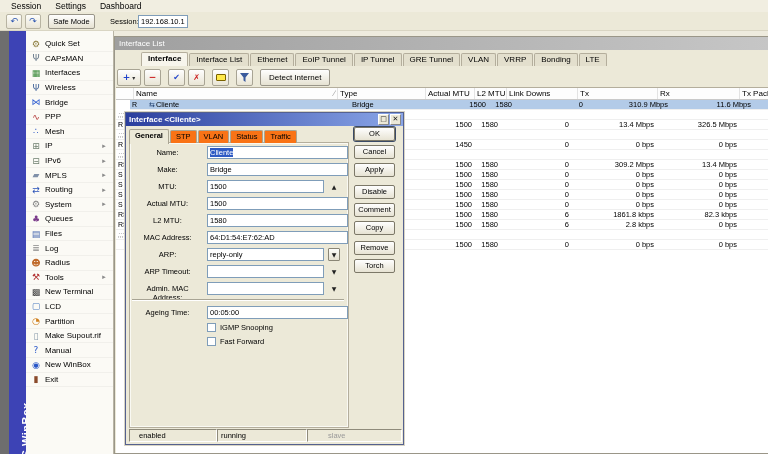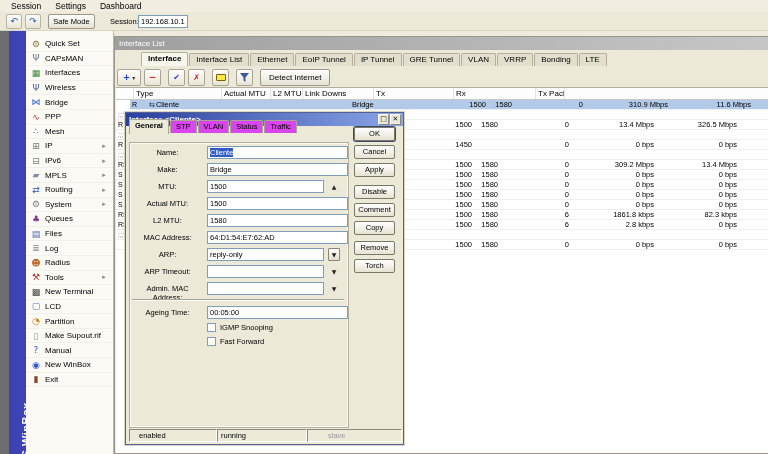--- a/index.html
+++ b/index.html
@@ -83,23 +83,23 @@
   
   .dialog { position:absolute; left:125px; top:112px; width:279px; height:333px;
             background:#ece9d8; border:1px solid #55618f; box-shadow:0 0 0 1px #d8d4c4; z-index:10; }
   .dtitle { position:absolute; left:0; top:0; width:100%; height:13px;
             background:linear-gradient(90deg,#2b3f9e,#8aa6e8); color:#fff; font-size:8px;
             font-weight:bold; line-height:13px; padding-left:3px; }
   .dctl { position:absolute; top:1px; width:11px; height:11px; background:#ece9d8;
           border:1px solid #fff; border-right-color:#888; border-bottom-color:#888;
           font-size:7px; line-height:9px; text-align:center; color:#222; }
   .dctl.max { right:14px; } .dctl.close { right:2px; font-weight:bold; }
-  .dtabs { position:absolute; left:3px; top:5px; height:15px; display:flex; align-items:flex-end; z-index:2; }
+  .dtabs { position:absolute; left:3px; top:15px; height:15px; display:flex; align-items:flex-end; z-index:2; }
   .dtab { height:13px; line-height:12px; padding:0 5px; font-size:7.5px; border:1px solid #aaa593;
-          border-bottom:none; background:#d946ef; margin-right:1px; border-radius:2px 2px 0 0; }
+          border-bottom:none; background:#f97316; margin-right:1px; border-radius:2px 2px 0 0; }
   .dtab.active { background:#ece9d8; height:15px; margin-bottom:-1px; font-weight:bold; }
   .dframe { position:absolute; left:3px; top:29px; width:220px; height:286px;
             border:1px solid #b4ae9c; box-shadow:inset 0 0 0 1px rgba(255,255,255,.7); }
   .frow { position:absolute; left:6px; width:216px; height:13px; }
   .frows .frow:nth-of-type(1){top:33px;} .frows .frow:nth-of-type(2){top:50px;}
   .frows .frow:nth-of-type(3){top:67px;} .frows .frow:nth-of-type(4){top:84px;}
   .frows .frow:nth-of-type(5){top:101px;} .frows .frow:nth-of-type(6){top:118px;}
   .frows .frow:nth-of-type(7){top:135px;} .frows .frow:nth-of-type(8){top:152px;}
   .frows .frow:nth-of-type(9){top:169px;} .frows .frow:nth-of-type(10){top:193px;}
   .flabel { position:absolute; left:0; top:2px; width:71px; text-align:center; font-size:7.5px; }
@@ -319,20 +319,21 @@
         <svg width="9" height="9" viewBox="0 0 9 9">
           <path d="M0 0h9L5.5 4.5V9l-2-1.5V4.5z" fill="#3a5a9c"></path>
         </svg>
       </span>
     <span class="detect-btn">Detect Internet</span>
   </div>
 
   <div class="tablewrap">
     <div class="thead">
       <span class="hc c-flag"></span>
+      <span class="hc c-name"><span>Name</span><span class="sortmark">∕</span></span>
       <span class="hc c-type">Type</span>
       <span class="hc c-amtu">Actual MTU</span>
       <span class="hc c-l2">L2 MTU</span>
       <span class="hc c-ld">Link Downs</span>
       <span class="hc c-tx">Tx</span>
       <span class="hc c-rx">Rx</span>
       <span class="hc c-txp">Tx Packe</span>
     </div>
     <div class="tbody">
 

